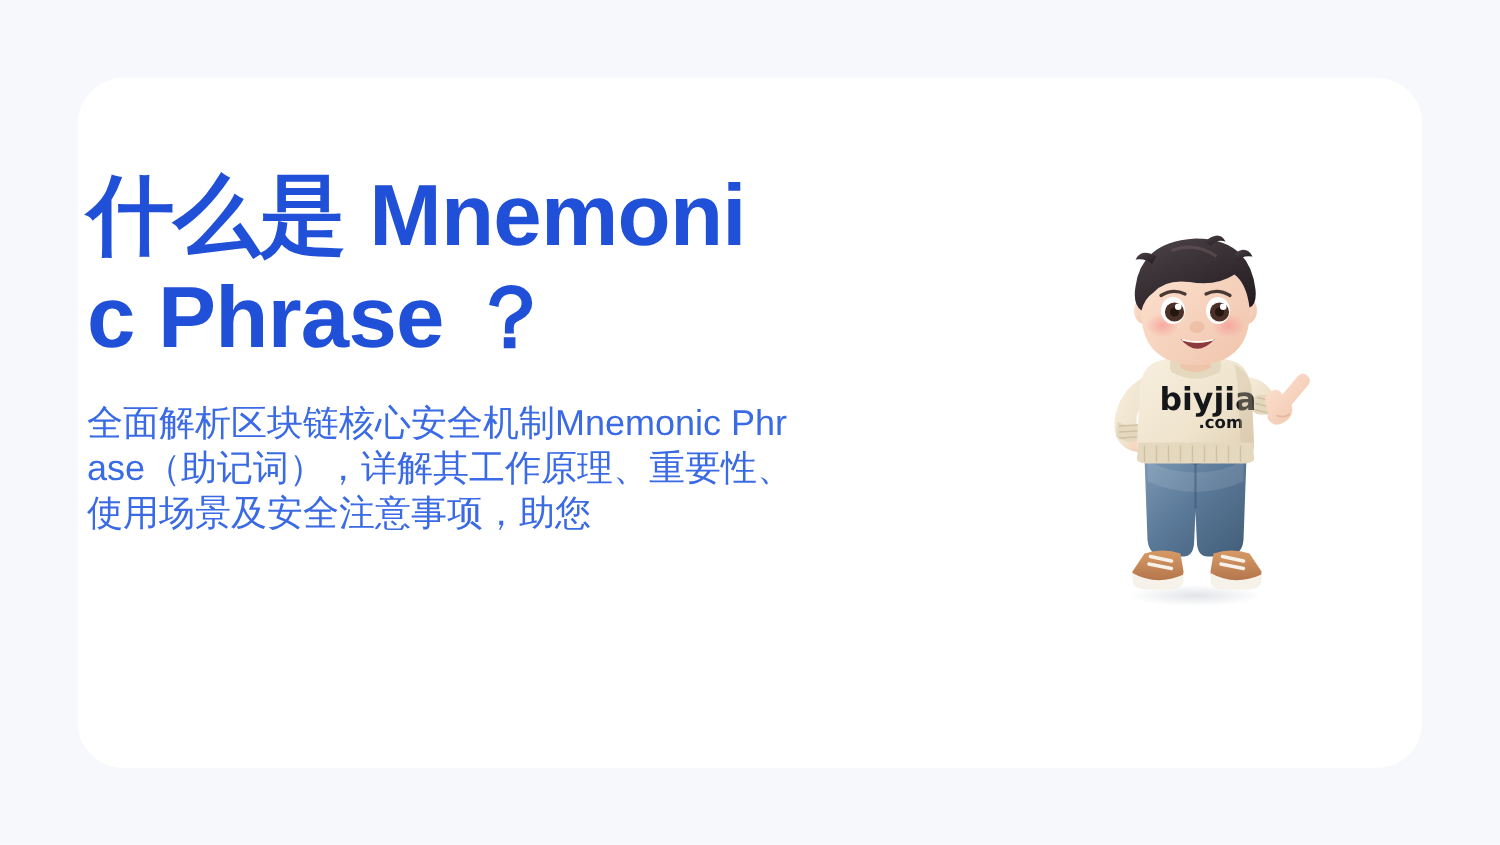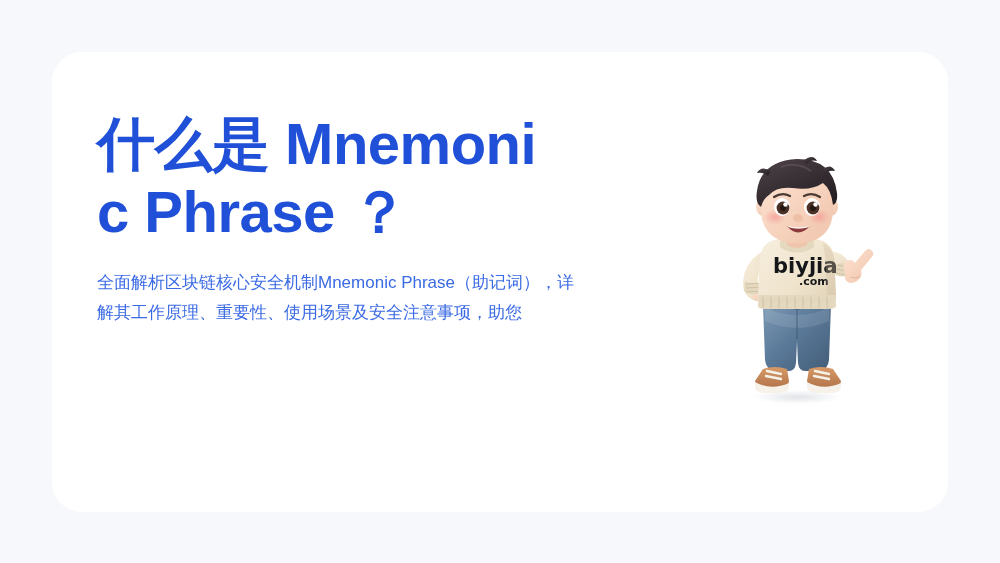--- a/index.html
+++ b/index.html
@@ -31,38 +31,37 @@
     background: #ffffff;
     border-radius: 30px;
   }
 
   
   #text-col {
     position: absolute;
     left: 58px;
     top: 110px;
     width: 500px;
-    margin-left: 39px;
   }
 
   #page-title {
     margin: 0;
     width: 470px;
     font-size: 58px;
     line-height: 68px;
     font-weight: 700;
     letter-spacing: -0.5px;
     color: #2050d8;
     word-break: break-all;
   }
 
   #page-subtitle {
     margin: 22px 0 0 0;
     width: 478px;
-    font-size: 17px;
+    font-size: 24px;
     line-height: 30px;
     font-weight: 500;
     color: #3a6ae4;
     word-break: break-all;
   }
 
   
   #mascot {
     position: absolute;
     left: 719px;

